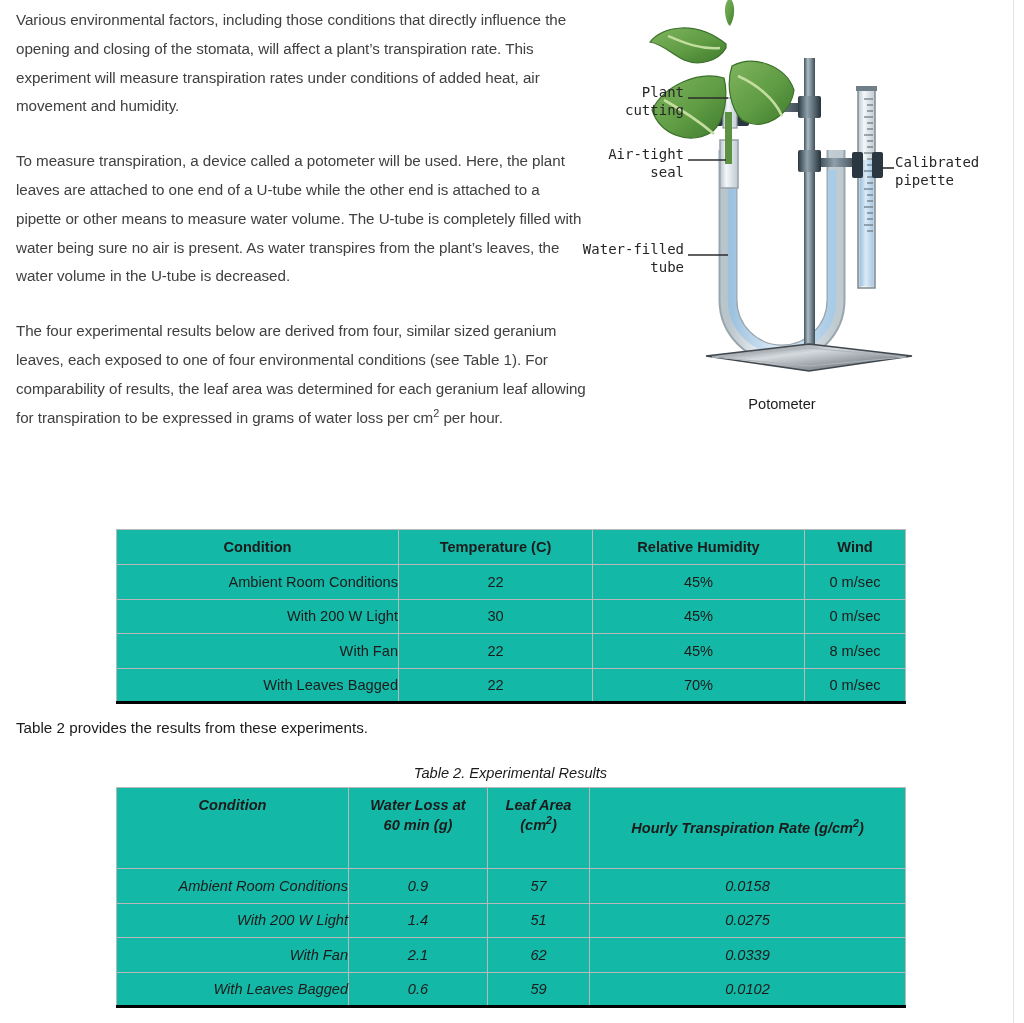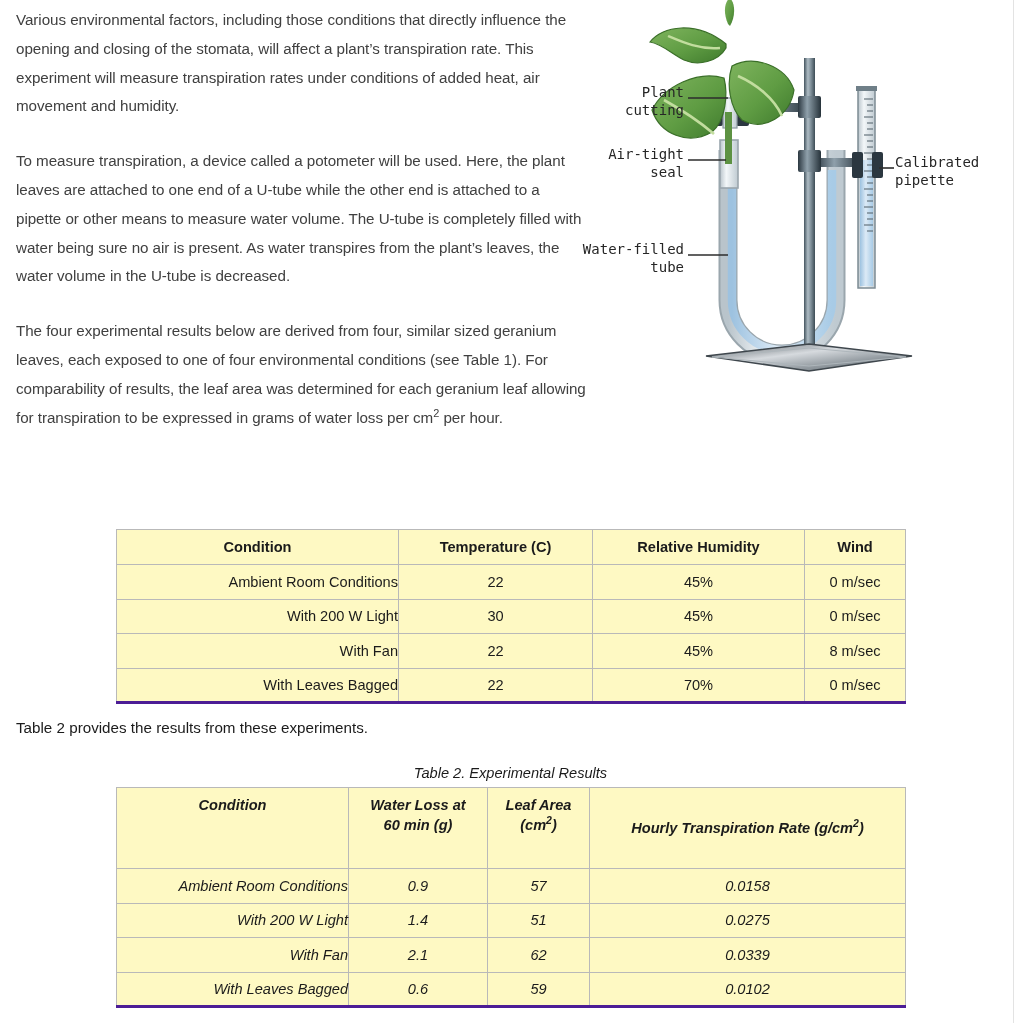--- a/index.html
+++ b/index.html
@@ -62,36 +62,36 @@
   .tbl-wrap { position: absolute; }
   .tbl-title {
     text-align: center;
     font-size: 14.6px;
     color: #1b1b1b;
     margin-bottom: 4px;
   }
   table {
     border-collapse: collapse;
     table-layout: fixed;
-    background: #fef9c3;
+    background: #14b8a6;
   }
   table td, table th {
     border: 1px solid #b9b9b9;
     font-size: 14.6px;
     color: #1b1b1b;
     font-weight: normal;
     padding: 0;
   }
   thead th {
     font-weight: bold;
     text-align: center;
   }
   .cell-left  { text-align: right;  }
   .cell-center{ text-align: center; }
-  tbody tr:last-child td { border-bottom: 3px solid #4c1d95; }
+  tbody tr:last-child td { border-bottom: 3px solid #000000; }
 
   
   #table1 { position: absolute; left: 116px; top: 529px; }
   #table1 table { width: 789px; }
   #table1 thead th { height: 35px; }
   #table1 tbody td { height: 34.5px; }
   #table1 .tbl-title { position: absolute; top: -22px; left: 0; width: 789px; }
 
   
   #table2 { position: absolute; left: 116px; top: 787px; font-style: italic; }
@@ -233,20 +233,21 @@
     <text class="lbl" x="108" y="97" text-anchor="end">Plant</text>
     <text class="lbl" x="108" y="115" text-anchor="end">cutting</text>
     <text class="lbl" x="108" y="159" text-anchor="end">Air-tight</text>
     <text class="lbl" x="108" y="177" text-anchor="end">seal</text>
     <text class="lbl" x="108" y="254" text-anchor="end">Water-filled</text>
     <text class="lbl" x="108" y="272" text-anchor="end">tube</text>
     <text class="lbl" x="319" y="167">Calibrated</text>
     <text class="lbl" x="319" y="185">pipette</text>
   </svg>
 
+  <div class="figure-caption">Potometer</div>
 </div>
 
 <div class="tbl-wrap" id="table1">
   <table>
     <colgroup>
         <col style="width:282px">
         <col style="width:194px">
         <col style="width:212px">
         <col style="width:101px">
       </colgroup>

